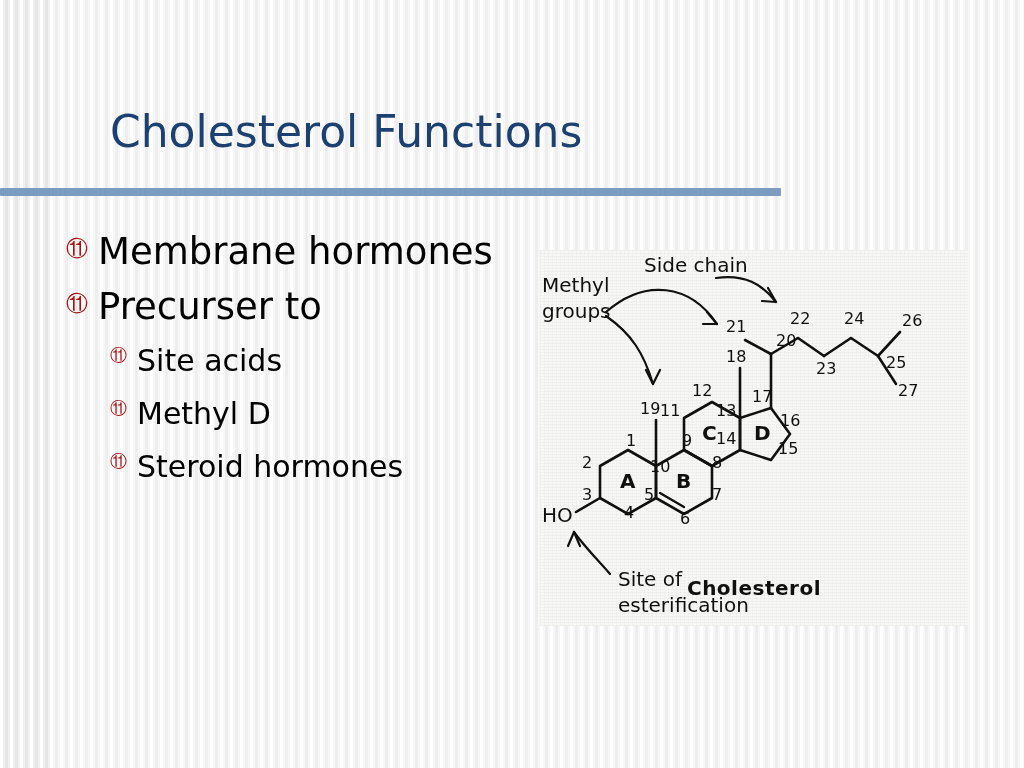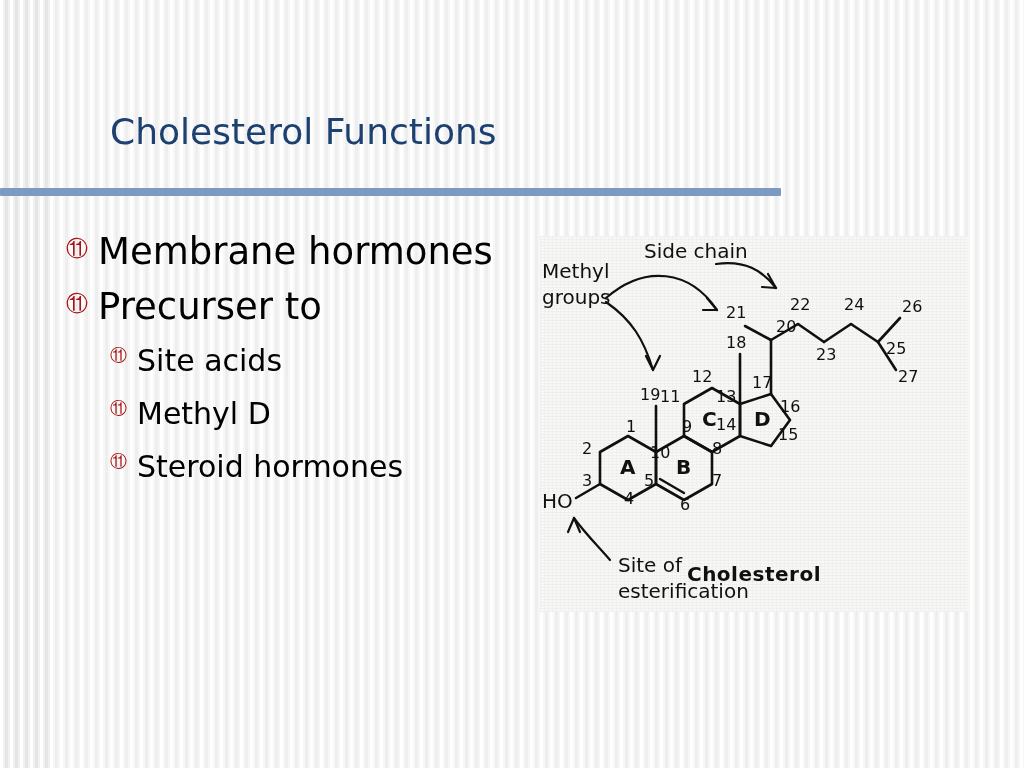--- a/index.html
+++ b/index.html
@@ -57,21 +57,21 @@
     pointer-events: none;
   }
 
   
   #title {
     position: absolute;
     left: 110px;
     top: 98px;
     width: 800px;
     font-family: "DejaVu Sans", sans-serif;
-    font-size: 36px;
+    font-size: 44px;
     line-height: 68px;
     font-weight: 400;
     color: #1c4070;
     letter-spacing: 0px;
     white-space: nowrap;
   }
 
   #title-rule {
     position: absolute;
     left: 0px;
@@ -129,21 +129,21 @@
   }
   .level2 .btext {
     font-size: 30px;
     line-height: 53px;
   }
 
   
   #figure {
     position: absolute;
     left: 540px;
-    top: 236px;
+    top: 250px;
     width: 428px;
     height: 376px;
     background: #f7f7f5;
     overflow: hidden;
   }
   #figure .grain {
     position: absolute;
     inset: 0;
     background-image:
       repeating-linear-gradient(0deg, rgba(120,120,120,0.05) 0 1px, rgba(0,0,0,0) 1px 3px),

